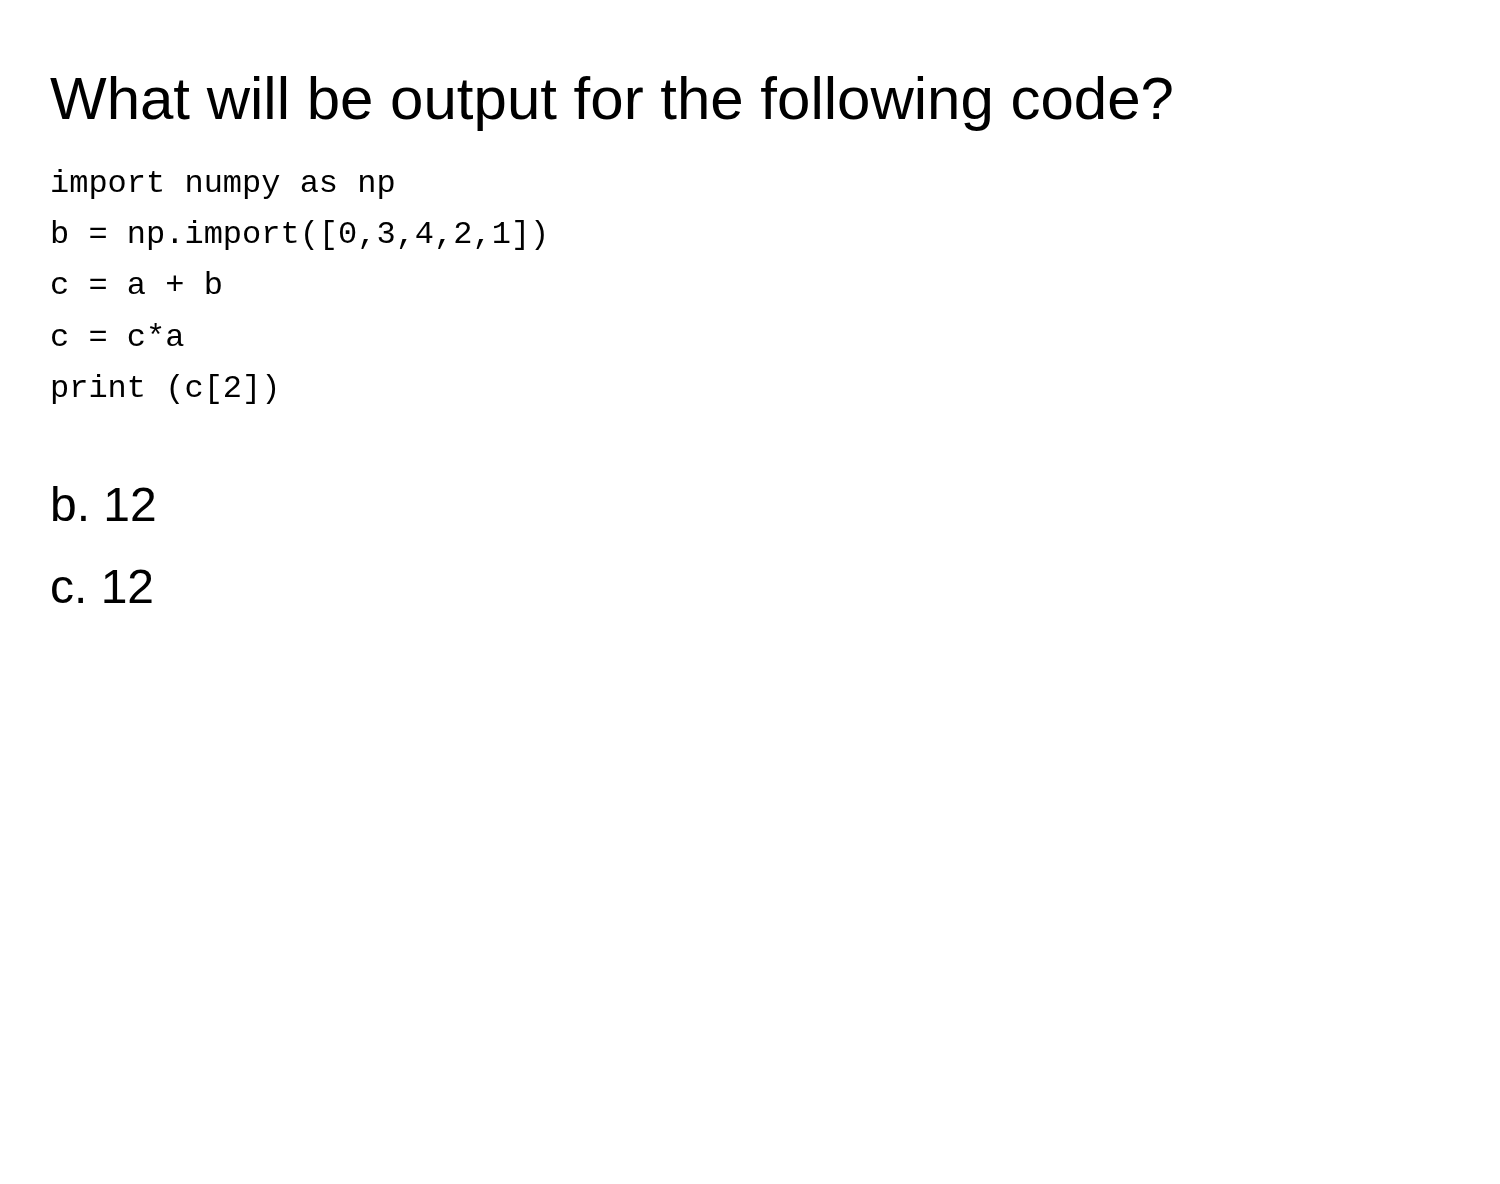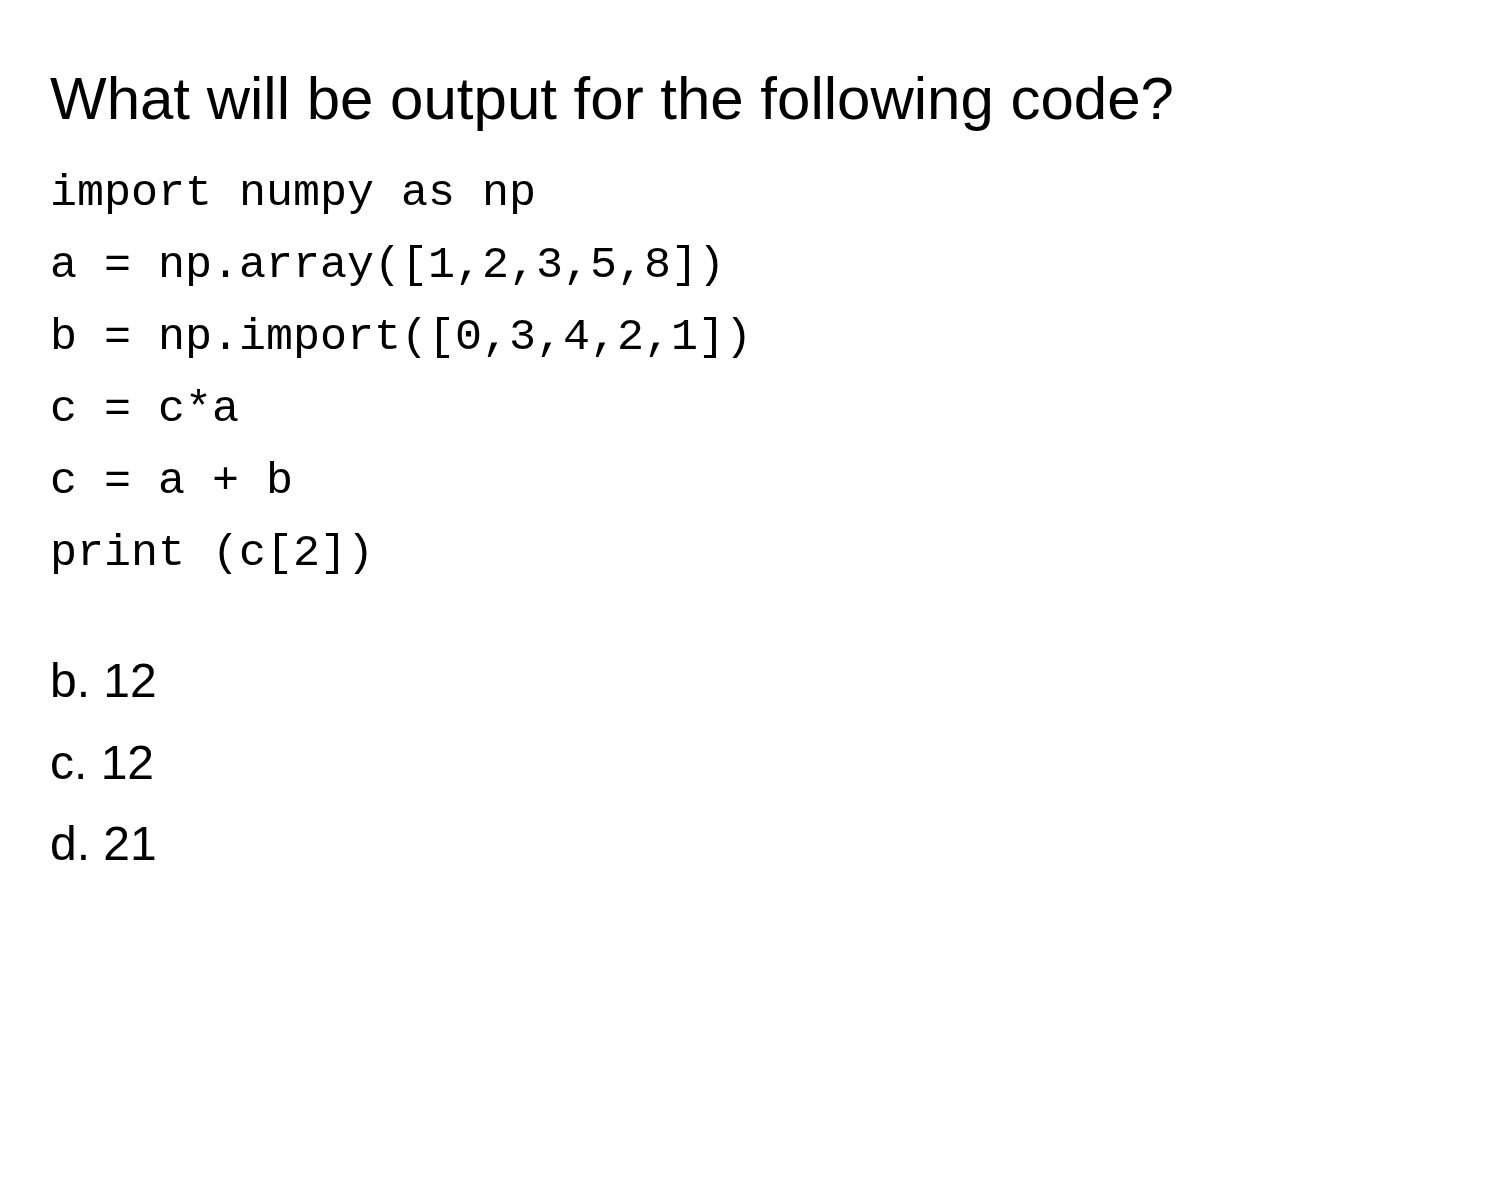--- a/index.html
+++ b/index.html
@@ -16,21 +16,21 @@
       padding: 60px 50px;
     }
     .question {
       font-size: 60px;
       font-weight: 400;
       margin-bottom: 20px;
       line-height: 1.3;
     }
     .code-block {
       font-family: 'Courier New', Courier, monospace;
-      font-size: 45px;
+      font-size: 32px;
       font-weight: 400;
       line-height: 1.6;
       margin-bottom: 50px;
     }
     .code-line {
       white-space: pre;
     }
     .options {
       font-size: 48px;
       font-weight: 400;
@@ -40,24 +40,22 @@
       display: block;
     }
   </style>
 </head>
 <body>
 
 <div class="question">What will be output for the following code?</div>
 
 <div class="code-block">
   <div class="code-line">import numpy as np</div>
-  <div class="code-line">a = np.array([1,2,3,5,8])</div>
   <div class="code-line">b = np.import([0,3,4,2,1])</div>
+  <div class="code-line">c = a + b</div>
   <div class="code-line">c = c*a</div>
-  <div class="code-line">c = a + b</div>
   <div class="code-line">print (c[2])</div>
 </div>
 
 <div class="options">
   <div class="option">b. 12</div>
   <div class="option">c. 12</div>
-  <div class="option">d. 21</div>
 </div>
 
 </body></html>

